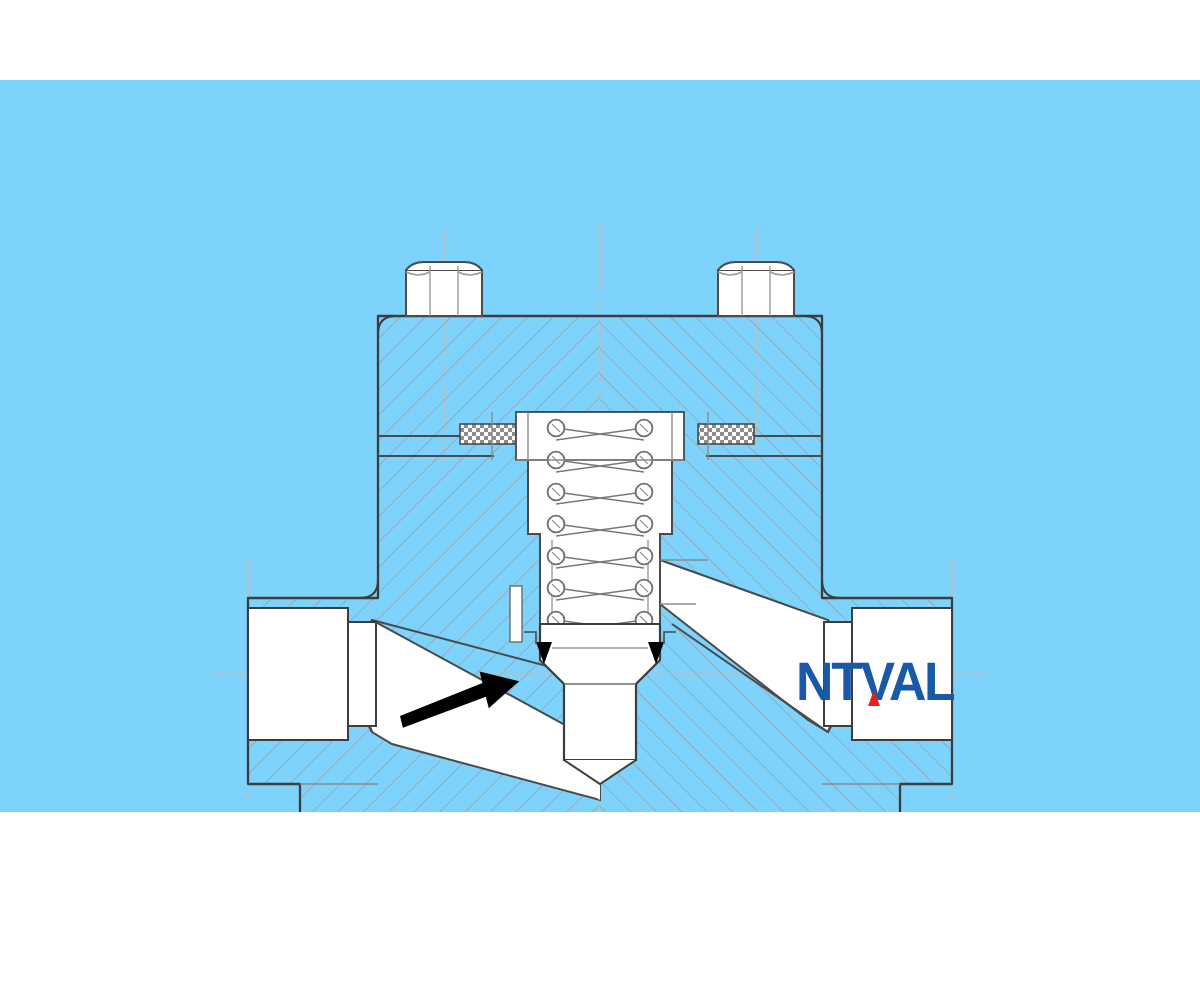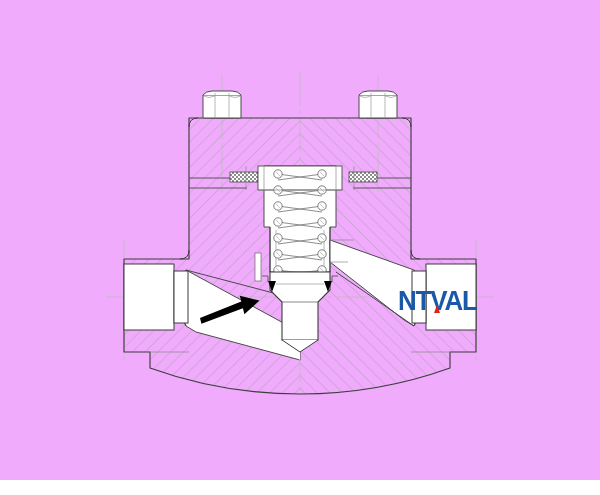--- a/index.html
+++ b/index.html
@@ -6,23 +6,24 @@
     margin: 0;
     padding: 0;
     background: #ffffff;
   }
   body {
     font-family: "Liberation Sans", sans-serif;
   }
   #stage {
     position: relative;
     width: 600px;
-    height: 480px;
-    background: #f0abfc;
+    height: 366px;
+    background: #7dd3fc;
     overflow: hidden;
+    margin-top: 40px;
   }
   #drawing {
     position: absolute;
     left: 0;
     top: 0;
     width: 600px;
     height: 495px;
   }
   .logo-wrap {
     position: absolute;

